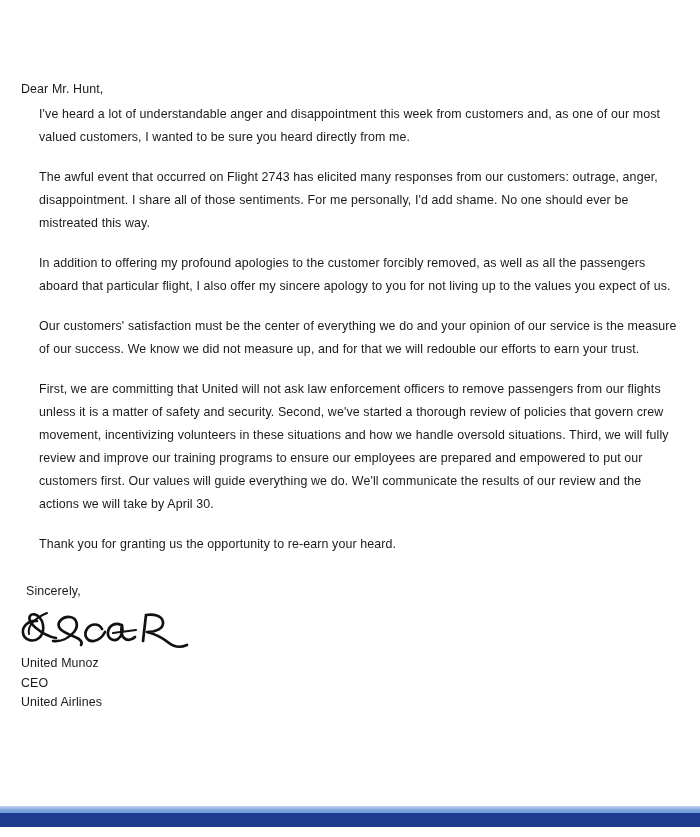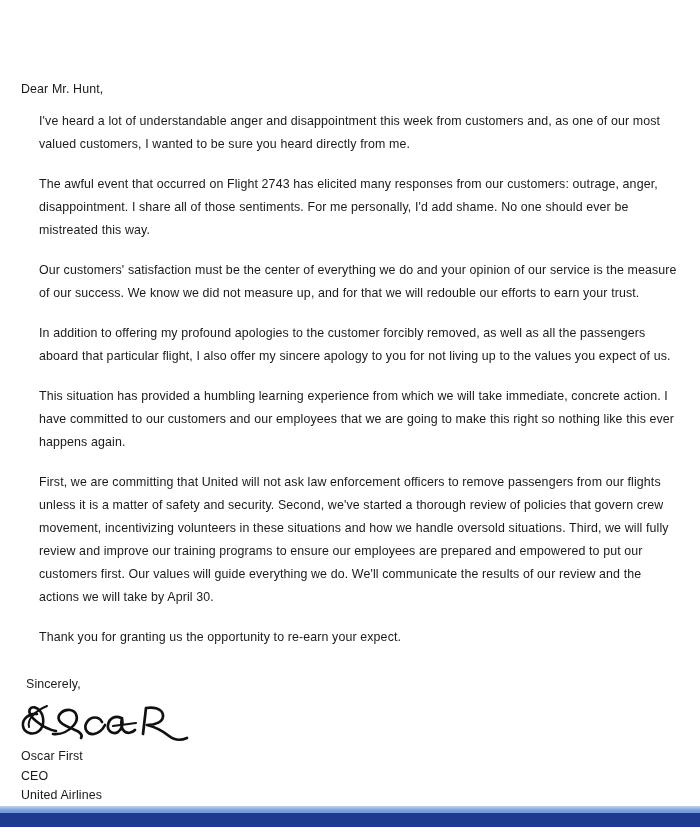--- a/index.html
+++ b/index.html
@@ -31,21 +31,21 @@
   .closing,
   .sig-line {
     color: #1a1a1a;
     font-size: 12.4px;
     line-height: 23px;
     letter-spacing: 0.01em;
     text-align: left;
     margin: 0;
   }
   .salutation {
-    margin-bottom: 9px;
+    margin-bottom: 2px;
   }
   .para {
     margin-bottom: 17px;
     margin-left: 18px;
   }
   .para:last-of-type {
     margin-bottom: 0;
   }
   .closing-block {
     margin-top: 24px;
@@ -92,51 +92,50 @@
 <div class="page">
 
   <div class="letter">
 
     <p class="salutation">Dear Mr. Hunt,</p>
 
     <p class="para">I've heard a lot of understandable anger and disappointment this week from customers and, as one of our most valued customers, I wanted to be sure you heard directly from me.</p>
 
     <p class="para">The awful event that occurred on Flight 2743 has elicited many responses from our customers: outrage, anger, disappointment. I share all of those sentiments. For me personally, I'd add shame. No one should ever be mistreated this way.</p>
 
+    <p class="para">In addition to offering my profound apologies to the customer forcibly removed, as well as all the passengers aboard that particular flight, I also offer my sincere apology to you for not living up to the values you expect of us.</p>
+
     <p class="para">Our customers' satisfaction must be the center of everything we do and your opinion of our service is the measure of our success. We know we did not measure up, and for that we will redouble our efforts to earn your trust.</p>
 
-    <p class="para">In addition to offering my profound apologies to the customer forcibly removed, as well as all the passengers aboard that particular flight, I also offer my sincere apology to you for not living up to the values you expect of us.</p>
-
-    <p class="para">This situation has provided a humbling learning experience from which we will take immediate, concrete action. I have committed to our customers and our employees that we are going to make this right so nothing like this ever happens again.</p>
 
     <p class="para">First, we are committing that United will not ask law enforcement officers to remove passengers from our flights unless it is a matter of safety and security. Second, we've started a thorough review of policies that govern crew movement, incentivizing volunteers in these situations and how we handle oversold situations. Third, we will fully review and improve our training programs to ensure our employees are prepared and empowered to put our customers first. Our values will guide everything we do. We'll communicate the results of our review and the actions we will take by April 30.</p>
 
 
-    <p class="para">Thank you for granting us the opportunity to re-earn your expect.</p>
+    <p class="para">Thank you for granting us the opportunity to re-earn your heard.</p>
 
     <div class="closing-block">
 
       <p class="closing">Sincerely,</p>
 
       <div class="signature-wrap">
         <svg viewBox="0 0 175 46" xmlns="http://www.w3.org/2000/svg" aria-hidden="true">
           <g fill="none" stroke="#111111" stroke-linecap="round" stroke-linejoin="round">
             <path d="M20 14 C12 13, 5 19, 6 26 C7 33, 16 36, 22 31 C28 26, 27 16, 23 11 C20 7, 15 6, 13 9 C11 12, 14 17, 19 21 C25 26, 33 30, 39 31" stroke-width="2.6"></path>
             <path d="M30 6 C18 11, 10 19, 12 27" stroke-width="2"></path>
             <path d="M36 34 C44 35, 52 31, 57 25 C62 19, 60 11, 53 10 C46 9, 40 15, 42 20 C44 25, 52 27, 58 30 C63 32, 66 35, 64 38" stroke-width="2.7"></path>
             <path d="M85 22 C82 16, 74 16, 70 22 C66 28, 70 35, 77 34 C82 33, 86 29, 88 25" stroke-width="2.7"></path>
             <path d="M104 18 C99 15, 92 18, 91 25 C90 31, 96 35, 101 32 C105 29, 106 23, 105 18 C104 22, 104 28, 107 31 C110 34, 115 33, 118 30" stroke-width="2.7"></path>
             <path d="M96 26 C104 25, 112 24, 119 23" stroke-width="2.2"></path>
             <path d="M126 34 C127 26, 128 16, 129 8 C136 7, 145 8, 146 15 C147 22, 138 25, 130 25 C138 27, 146 31, 152 36 C157 40, 163 41, 170 38" stroke-width="2.7"></path>
           </g>
         </svg>
       </div>
 
       <div class="sig-lines">
-        <p class="sig-line">Oscar First</p>
+        <p class="sig-line">United Munoz</p>
         <p class="sig-line">CEO</p>
         <p class="sig-line">United Airlines</p>
 
       </div>
 
     </div>
 
   </div>
 
   <div class="footer-bar footer-bar-light"></div>

